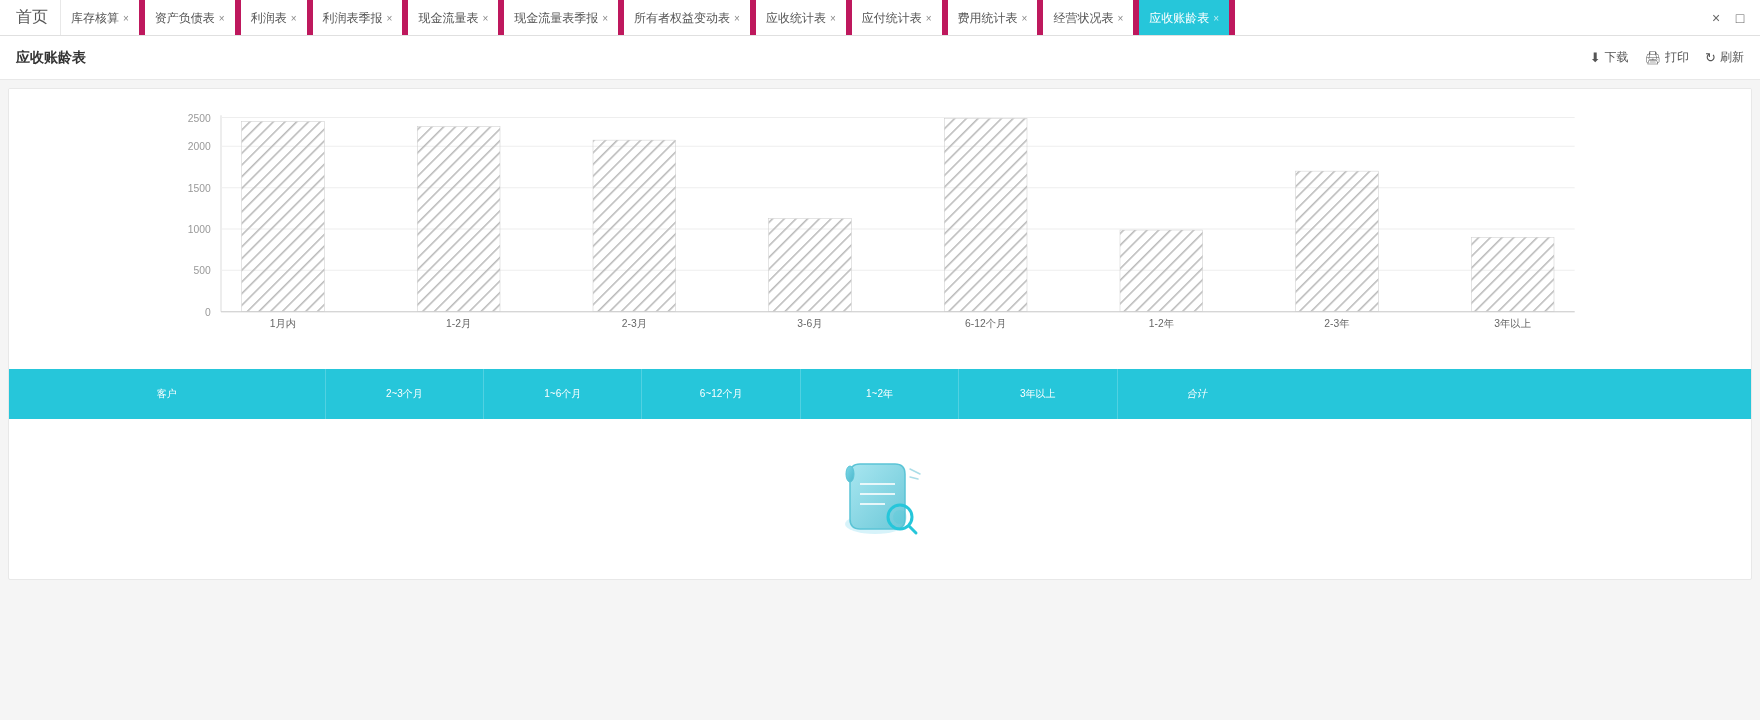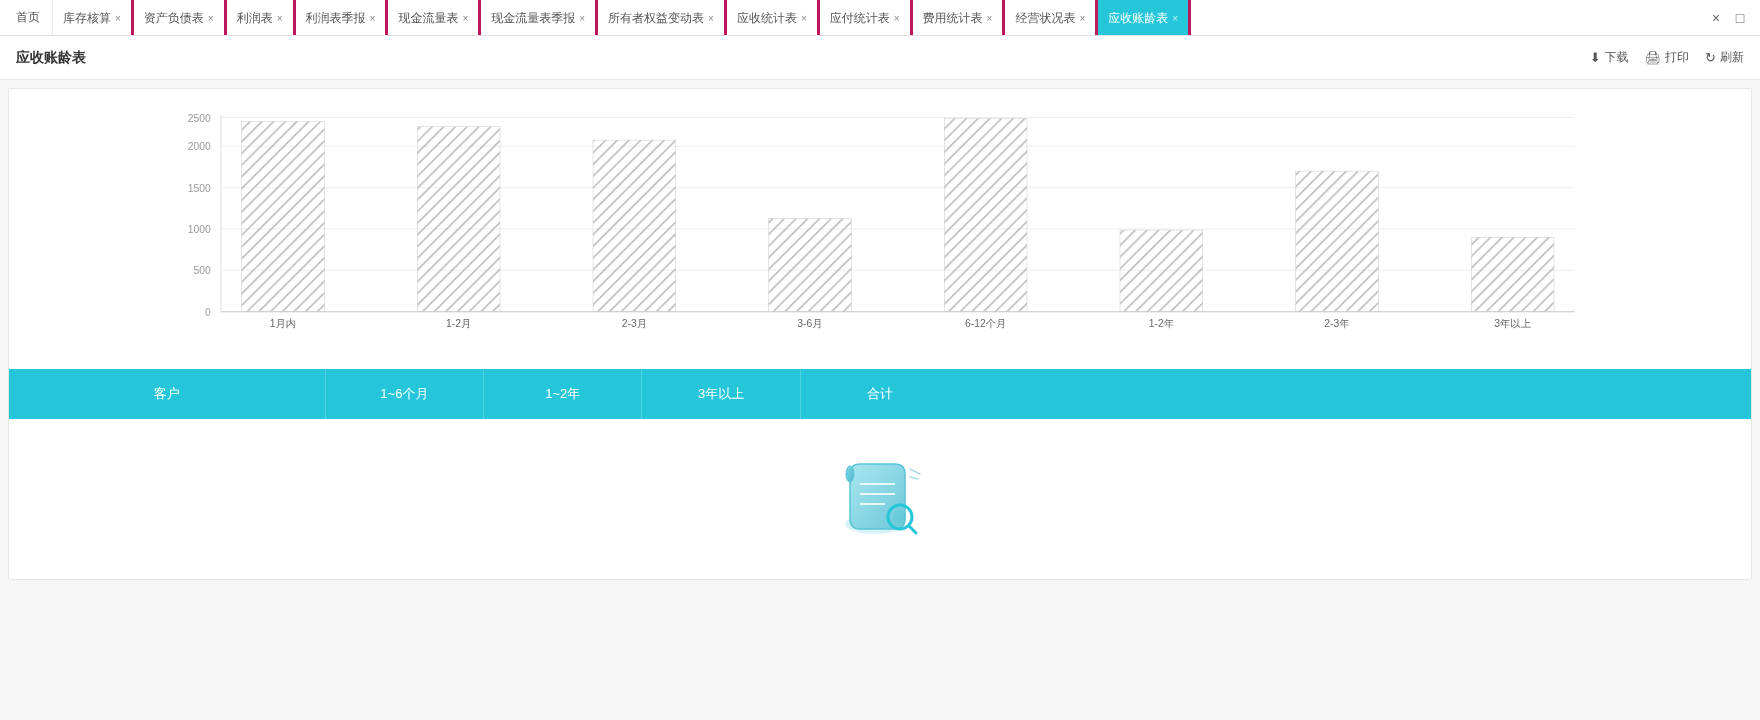--- a/index.html
+++ b/index.html
@@ -18,37 +18,37 @@
     }
     .tab-item {
       display: flex;
       align-items: center;
       padding: 0 10px;
       height: 36px;
       font-size: 12px;
       color: #555;
       cursor: pointer;
       white-space: nowrap;
-      border-right: 3px solid #be185d;
+      border-right: 6px solid #be185d;
       position: relative;
     }
     .tab-item.active {
       background: #26c6da;
       color: #fff;
     }
     .tab-item .tab-close {
       margin-left: 4px;
       font-size: 10px;
       color: inherit;
       opacity: 0.7;
       cursor: pointer;
     }
     .tab-item.active .tab-close { color: #fff; }
     .tab-item.home {
-      font-size: 12px;
+      font-size: 16px;
       padding: 0 12px;
       border-right: 1px solid #e8e8e8;
     }
     .window-controls {
       margin-left: auto;
       display: flex;
       align-items: center;
       gap: 8px;
       padding-right: 8px;
     }
@@ -118,27 +118,27 @@
       display: grid;
       grid-template-columns: 2fr 1fr 1fr 1fr 1fr 1fr 1fr 1fr 1fr 1fr;
       background: #26c6da;
       color: #fff;
       height: 50px;
     }
     .table-header-cell {
       display: flex;
       align-items: center;
       justify-content: center;
-      font-size: 13px;
+      font-size: 10px;
       font-weight: 500;
       border-right: 1px solid rgba(255,255,255,0.2);
       padding: 0 8px;
       text-align: center;
     }
-    .table-header-cell:last-child { border-right: none; }
+    .table-header-cell:last-child { border-right: none; font-style: italic; }
 
     
     .empty-state {
       display: flex;
       flex-direction: column;
       align-items: center;
       justify-content: flex-start;
       padding-top: 30px;
       height: 160px;
     }
@@ -286,21 +286,23 @@
 
       <rect x="1280" y="128" width="80" height="72" class="bar-hatch"></rect>
       <text x="1320" y="215" text-anchor="middle" font-size="10" fill="#666">3年以上</text>
 
       <line x1="70" y1="200" x2="1380" y2="200" stroke="#ccc" stroke-width="1"></line>
     </svg>
   </div>
 
   <div class="table-header" id="table-header">
   <div class="table-header-cell">客户</div>
+      <div class="table-header-cell">2~3个月</div>
       <div class="table-header-cell">1~6个月</div>
+      <div class="table-header-cell">6~12个月</div>
       <div class="table-header-cell">1~2年</div>
       <div class="table-header-cell">3年以上</div>
       <div class="table-header-cell">合计</div>
     </div>
 
   <div class="empty-state">
     <div style="position:relative;width:100px;height:100px;">
       
       <svg viewBox="0 0 100 100" width="100" height="100">
         <defs>

